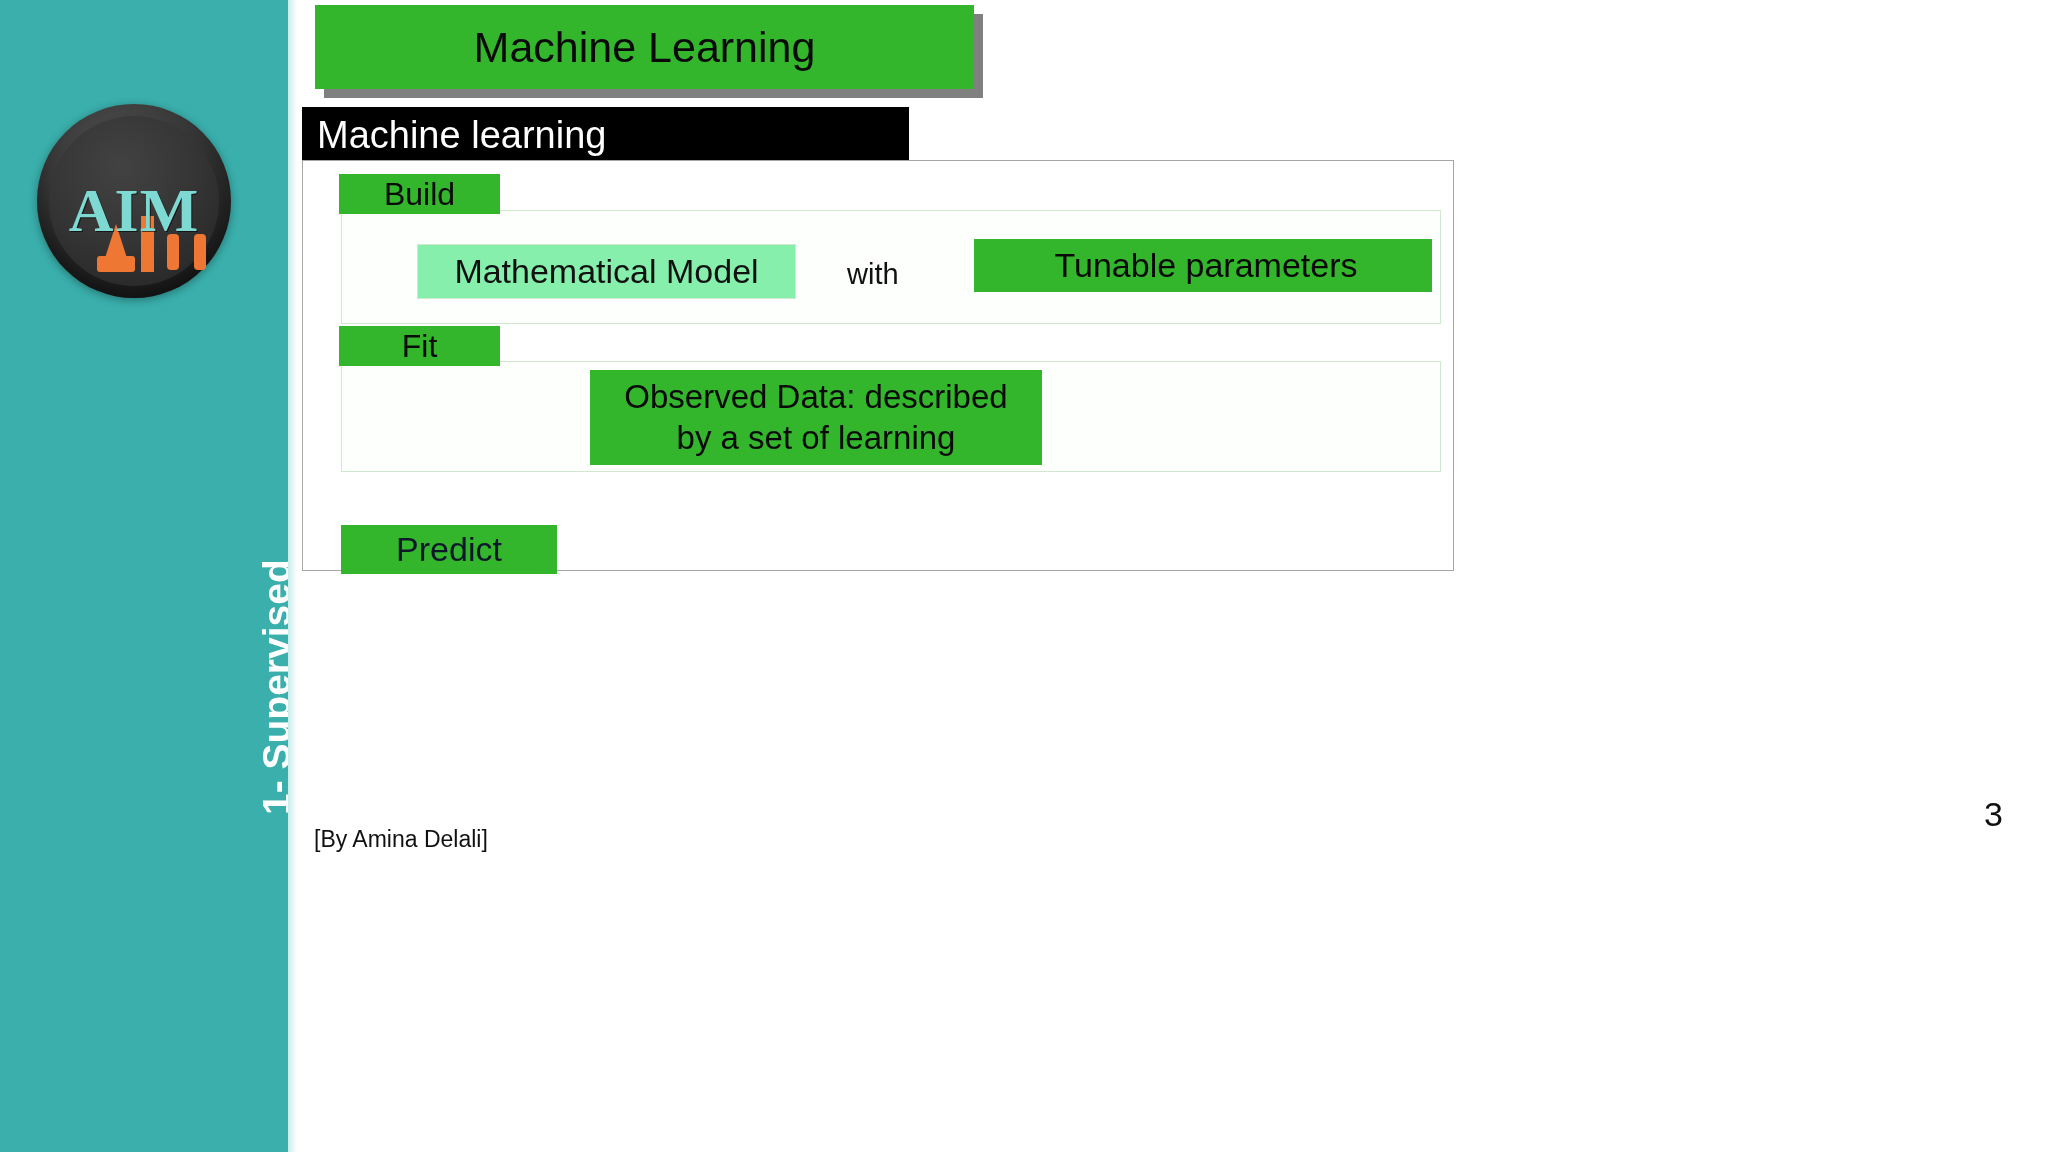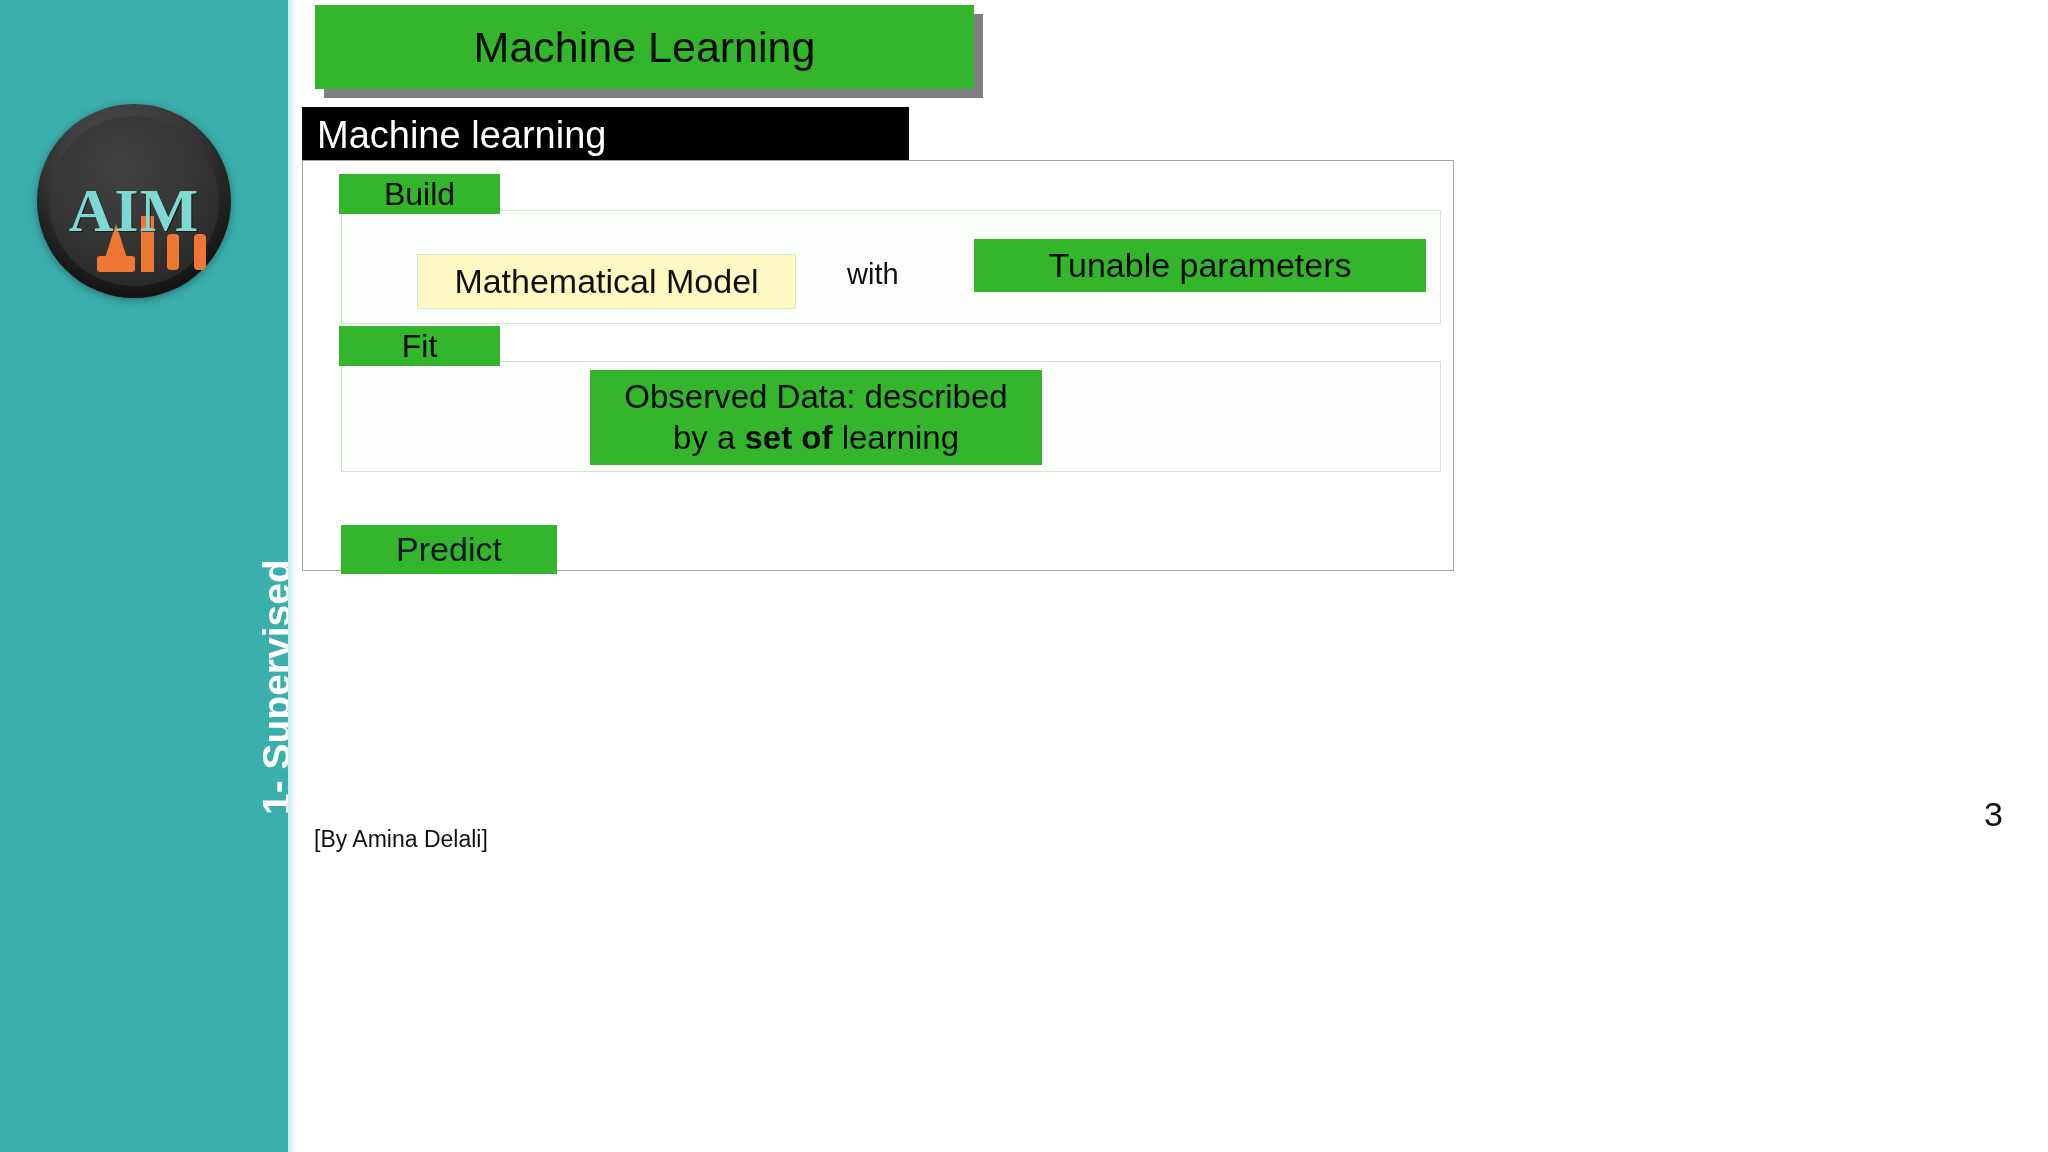--- a/index.html
+++ b/index.html
@@ -200,24 +200,24 @@
   #build-tab {
     left: 36px; top: 13px;
     width: 161px; height: 40px;
   }
   #build-panel {
     left: 38px; top: 49px;
     width: 1100px; height: 114px;
   }
   #math-model-box {
     position: absolute;
-    left: 75px; top: 43px;
+    left: 75px; top: 33px;
     width: 379px; height: 55px;
     border: 1px solid #cfe8cf;
-    background: #fef9c3;
+    background: #86efac;
     box-sizing: border-box;
     display: flex;
     align-items: center;
     justify-content: center;
   }
   #math-model-label {
     font-size: 34px;
     color: #111111;
   }
   #with-label {
@@ -227,20 +227,21 @@
     color: #111111;
   }
   #tunable-box {
     position: absolute;
     left: 632px; top: 28px;
     width: 452px; height: 53px;
     background: #33b62c;
     display: flex;
     align-items: center;
     justify-content: center;
+    padding-left: 6px;
   }
   #tunable-label {
     font-size: 34px;
     color: #0a0a0a;
   }
 
   
   #fit-tab {
     left: 36px; top: 165px;
     width: 161px; height: 40px;
@@ -257,21 +258,21 @@
     display: flex;
     align-items: center;
     justify-content: center;
     text-align: center;
   }
   #observed-label {
     font-size: 33px;
     color: #0a0a0a;
     line-height: 1.22;
   }
-  #observed-label b { font-weight: bold; }
+  #observed-label b { font-weight: normal; }
 
   
   #predict-tab {
     position: absolute;
     left: 44px; top: 525px;
     width: 216px; height: 49px;
     background: #33b62c;
     display: flex;
     align-items: center;
     justify-content: center;

